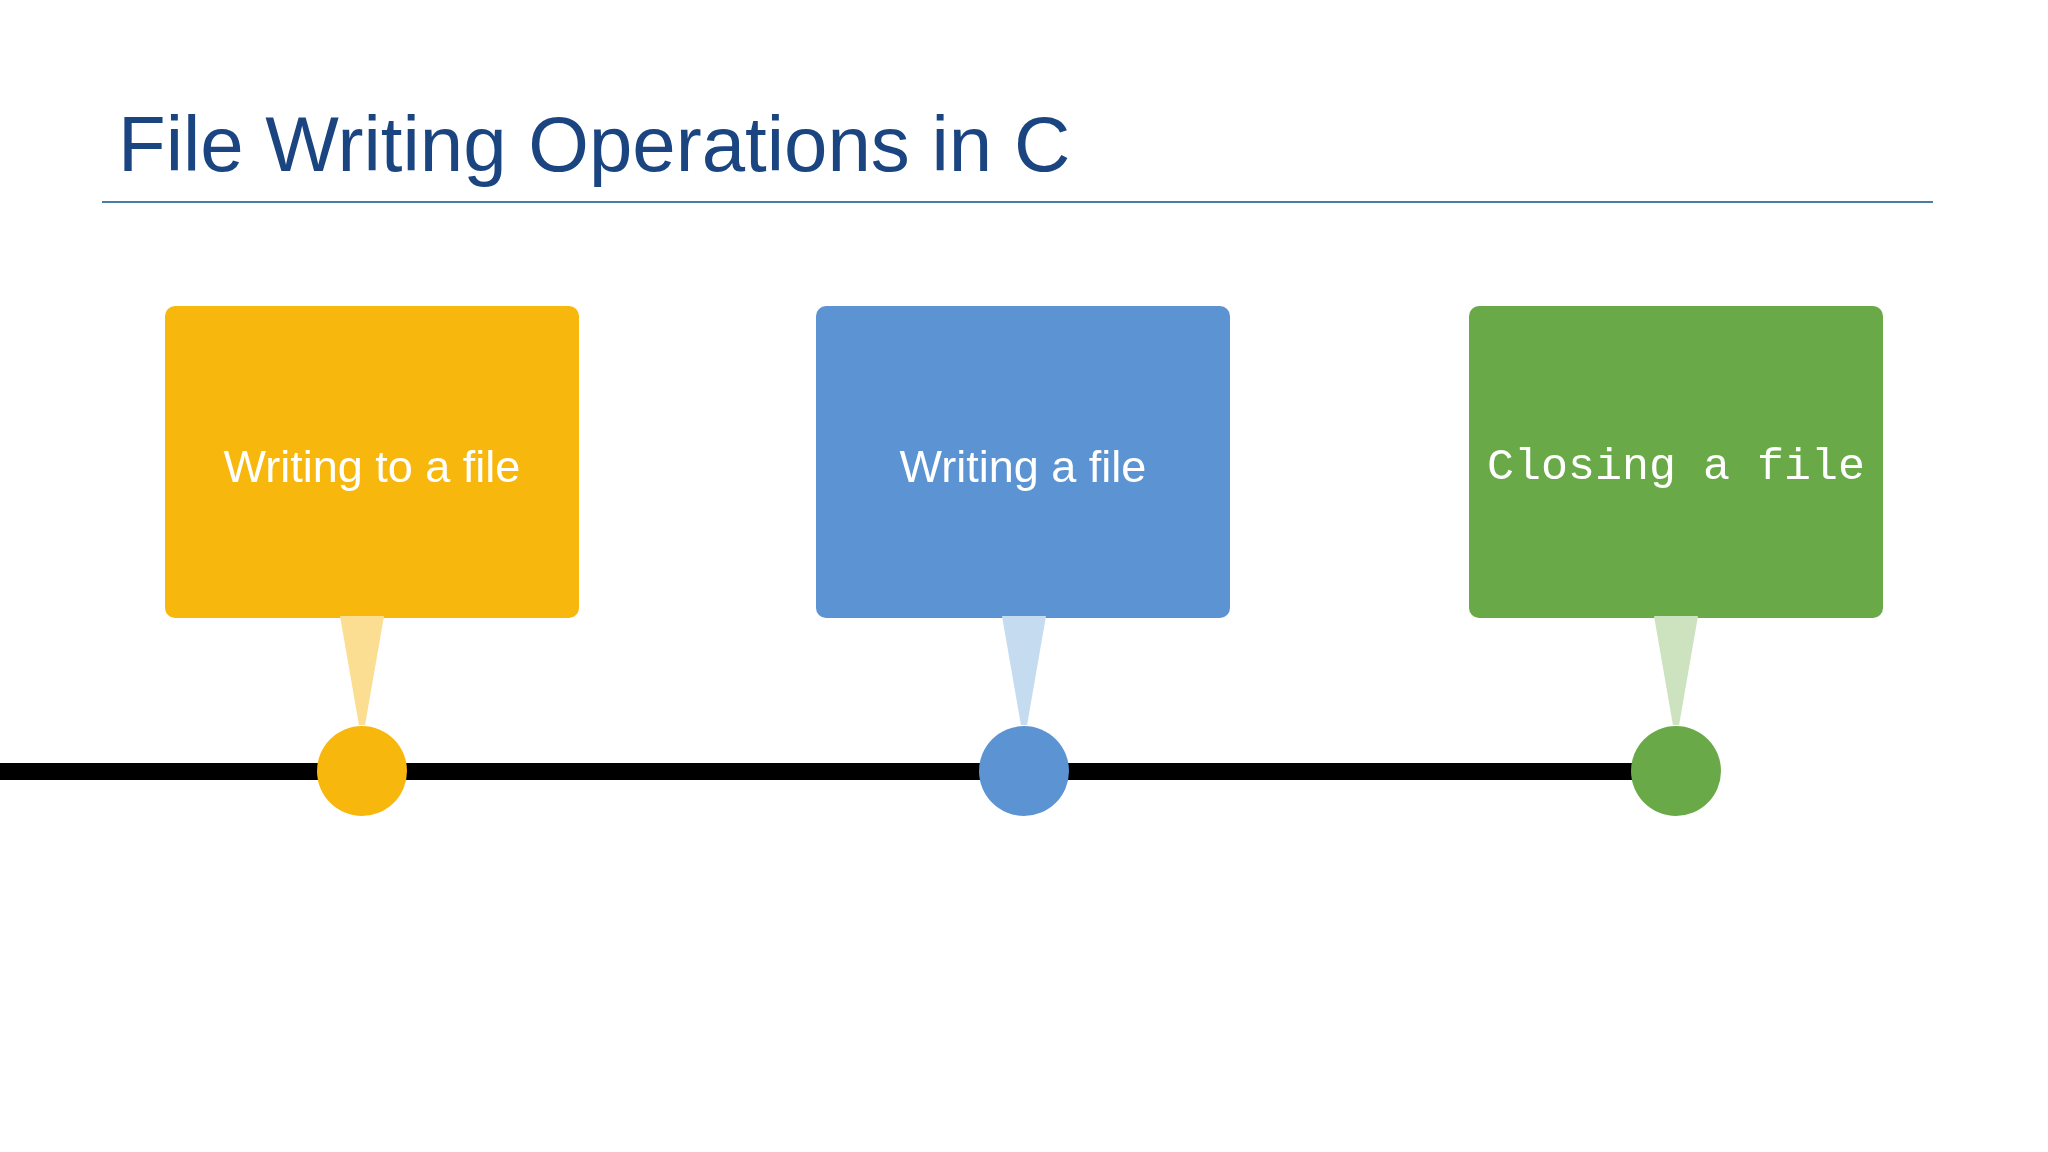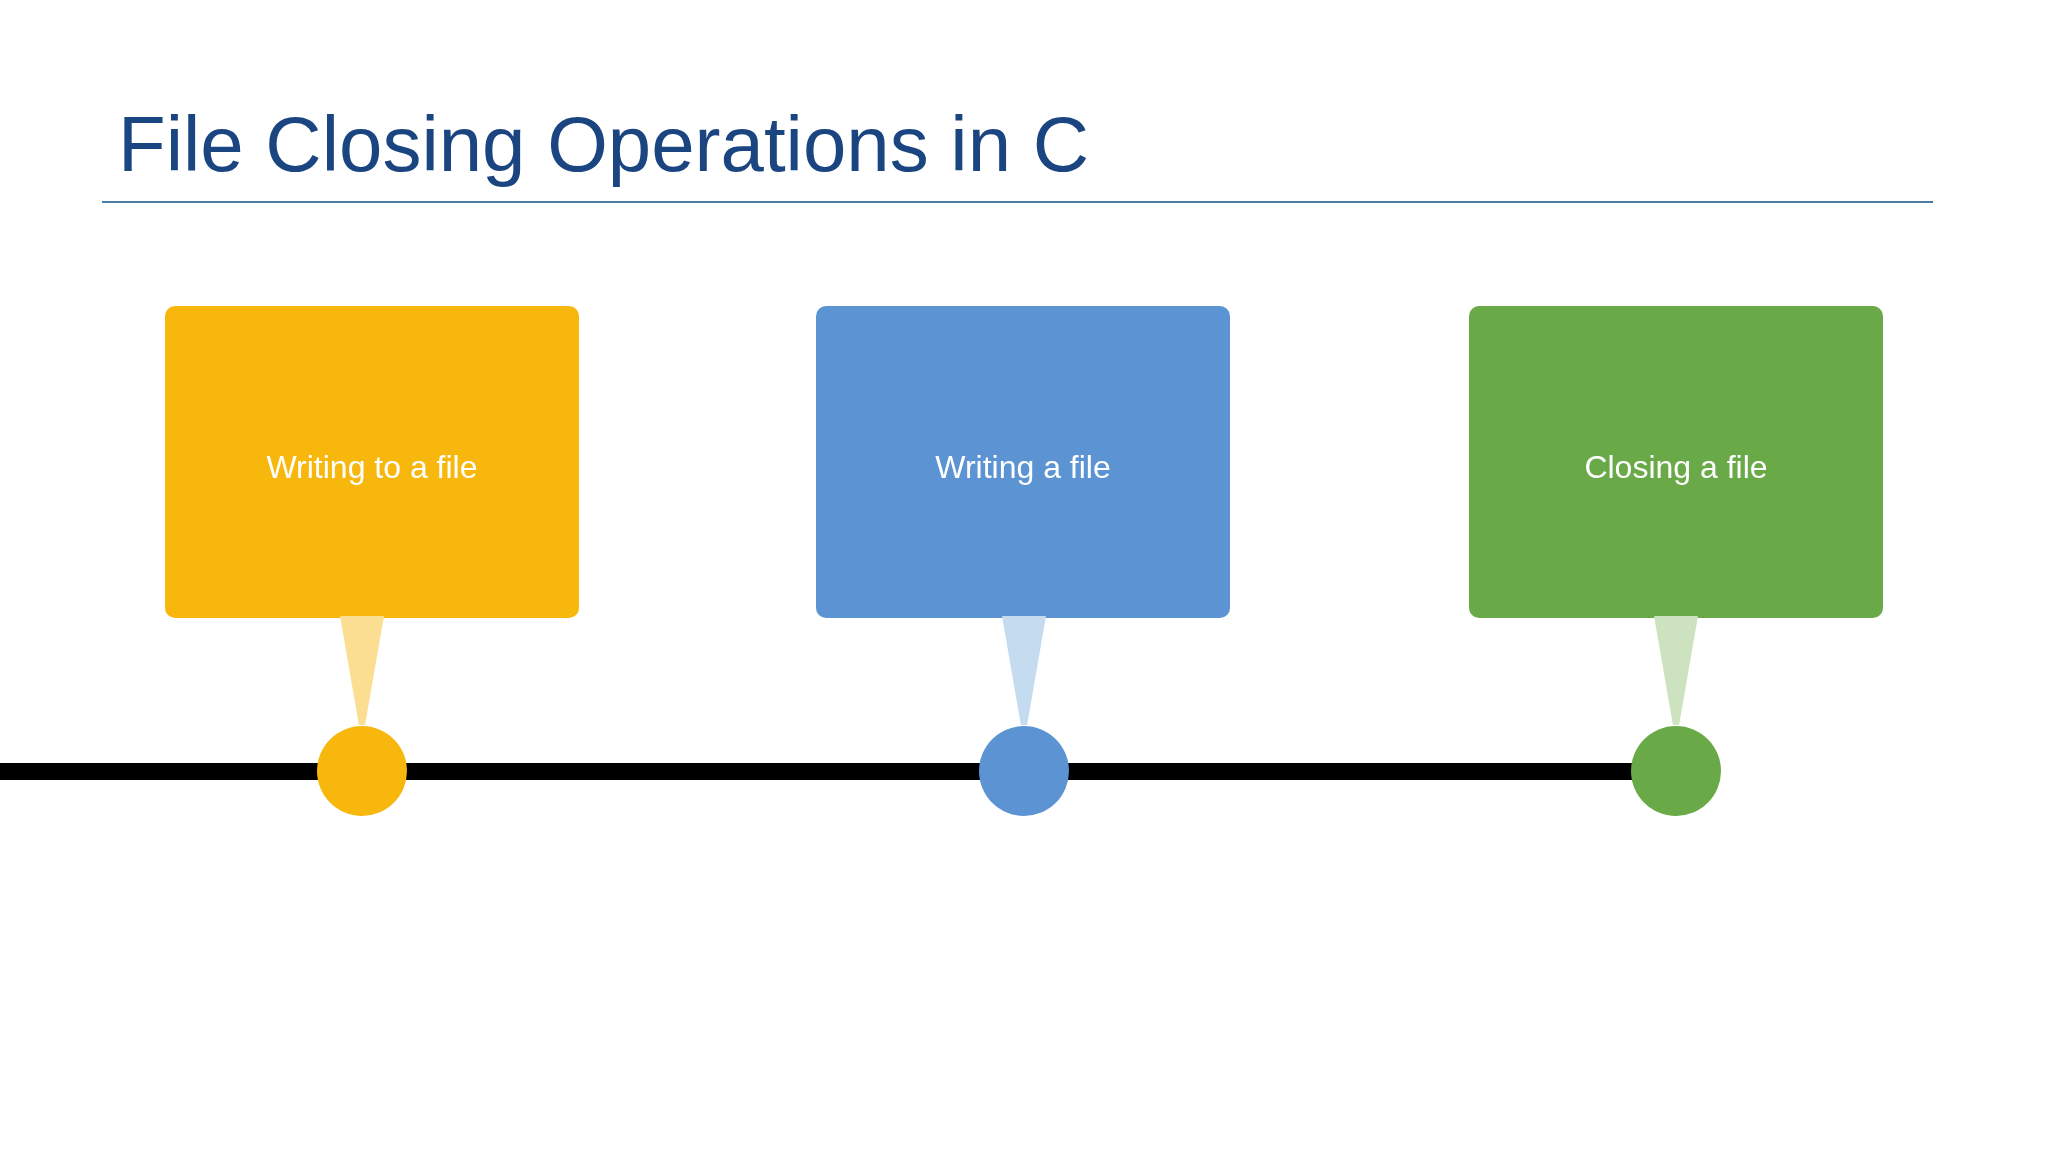--- a/index.html
+++ b/index.html
@@ -61,21 +61,21 @@
     width: 414px;
     height: 312px;
     border-radius: 10px;
     display: flex;
     align-items: center;
     justify-content: center;
     z-index: 2;
   }
   .callout-label {
     color: #FFFFFF;
-    font-size: 32px;
+    font-size: 45px;
     font-weight: 400;
     text-align: center;
     padding-top: 10px;
     white-space: nowrap;
   }
   .callout-pointer {
     position: absolute;
     top: 310px;
     width: 44px;
     height: 109px;
@@ -95,21 +95,21 @@
   }
   .item-0 .timeline-dot { left: 152px; }
   .item-1 .timeline-dot { left: 163px; }
   .item-2 .timeline-dot { left: 162px; }
 </style>
 </head>
 <body>
 
 <div class="slide" style="background: rgb(255, 255, 255);">
 
-  <h1 class="slide-title" style="color: rgb(27, 69, 128);">File Closing Operations in C</h1>
+  <h1 class="slide-title" style="color: rgb(27, 69, 128);">File Writing Operations in C</h1>
 
   <div class="title-divider" style="background: rgb(75, 124, 163);"></div>
 
   <div class="timeline-bar" style="background: rgb(0, 0, 0);"></div>
 
   <div class="timeline-item item-0">
     <div class="callout-box" style="background: rgb(247, 183, 13);">
       <div class="callout-label" style="color: rgb(255, 255, 255);">Writing to a file</div>
     </div>
     <div class="callout-pointer" style="background: rgb(251, 222, 146);"></div>
@@ -119,19 +119,19 @@
   <div class="timeline-item item-1">
     <div class="callout-box" style="background: rgb(92, 148, 211);">
       <div class="callout-label" style="color: rgb(255, 255, 255);">Writing a file</div>
     </div>
     <div class="callout-pointer" style="background: rgb(197, 219, 240);"></div>
     <div class="timeline-dot" style="background: rgb(92, 148, 211);"></div>
   </div>
 
   <div class="timeline-item item-2">
     <div class="callout-box" style="background: rgb(106, 169, 72);">
-      <div class="callout-label" style="color: rgb(255, 255, 255);">Closing a file</div>
+      <div class="callout-label" style="color: rgb(255, 255, 255); font-family: Liberation Mono, monospace;">Closing a file</div>
     </div>
     <div class="callout-pointer" style="background: rgb(205, 226, 190);"></div>
     <div class="timeline-dot" style="background: rgb(106, 169, 72);"></div>
   </div>
 
 </div>
 
 </body></html>

